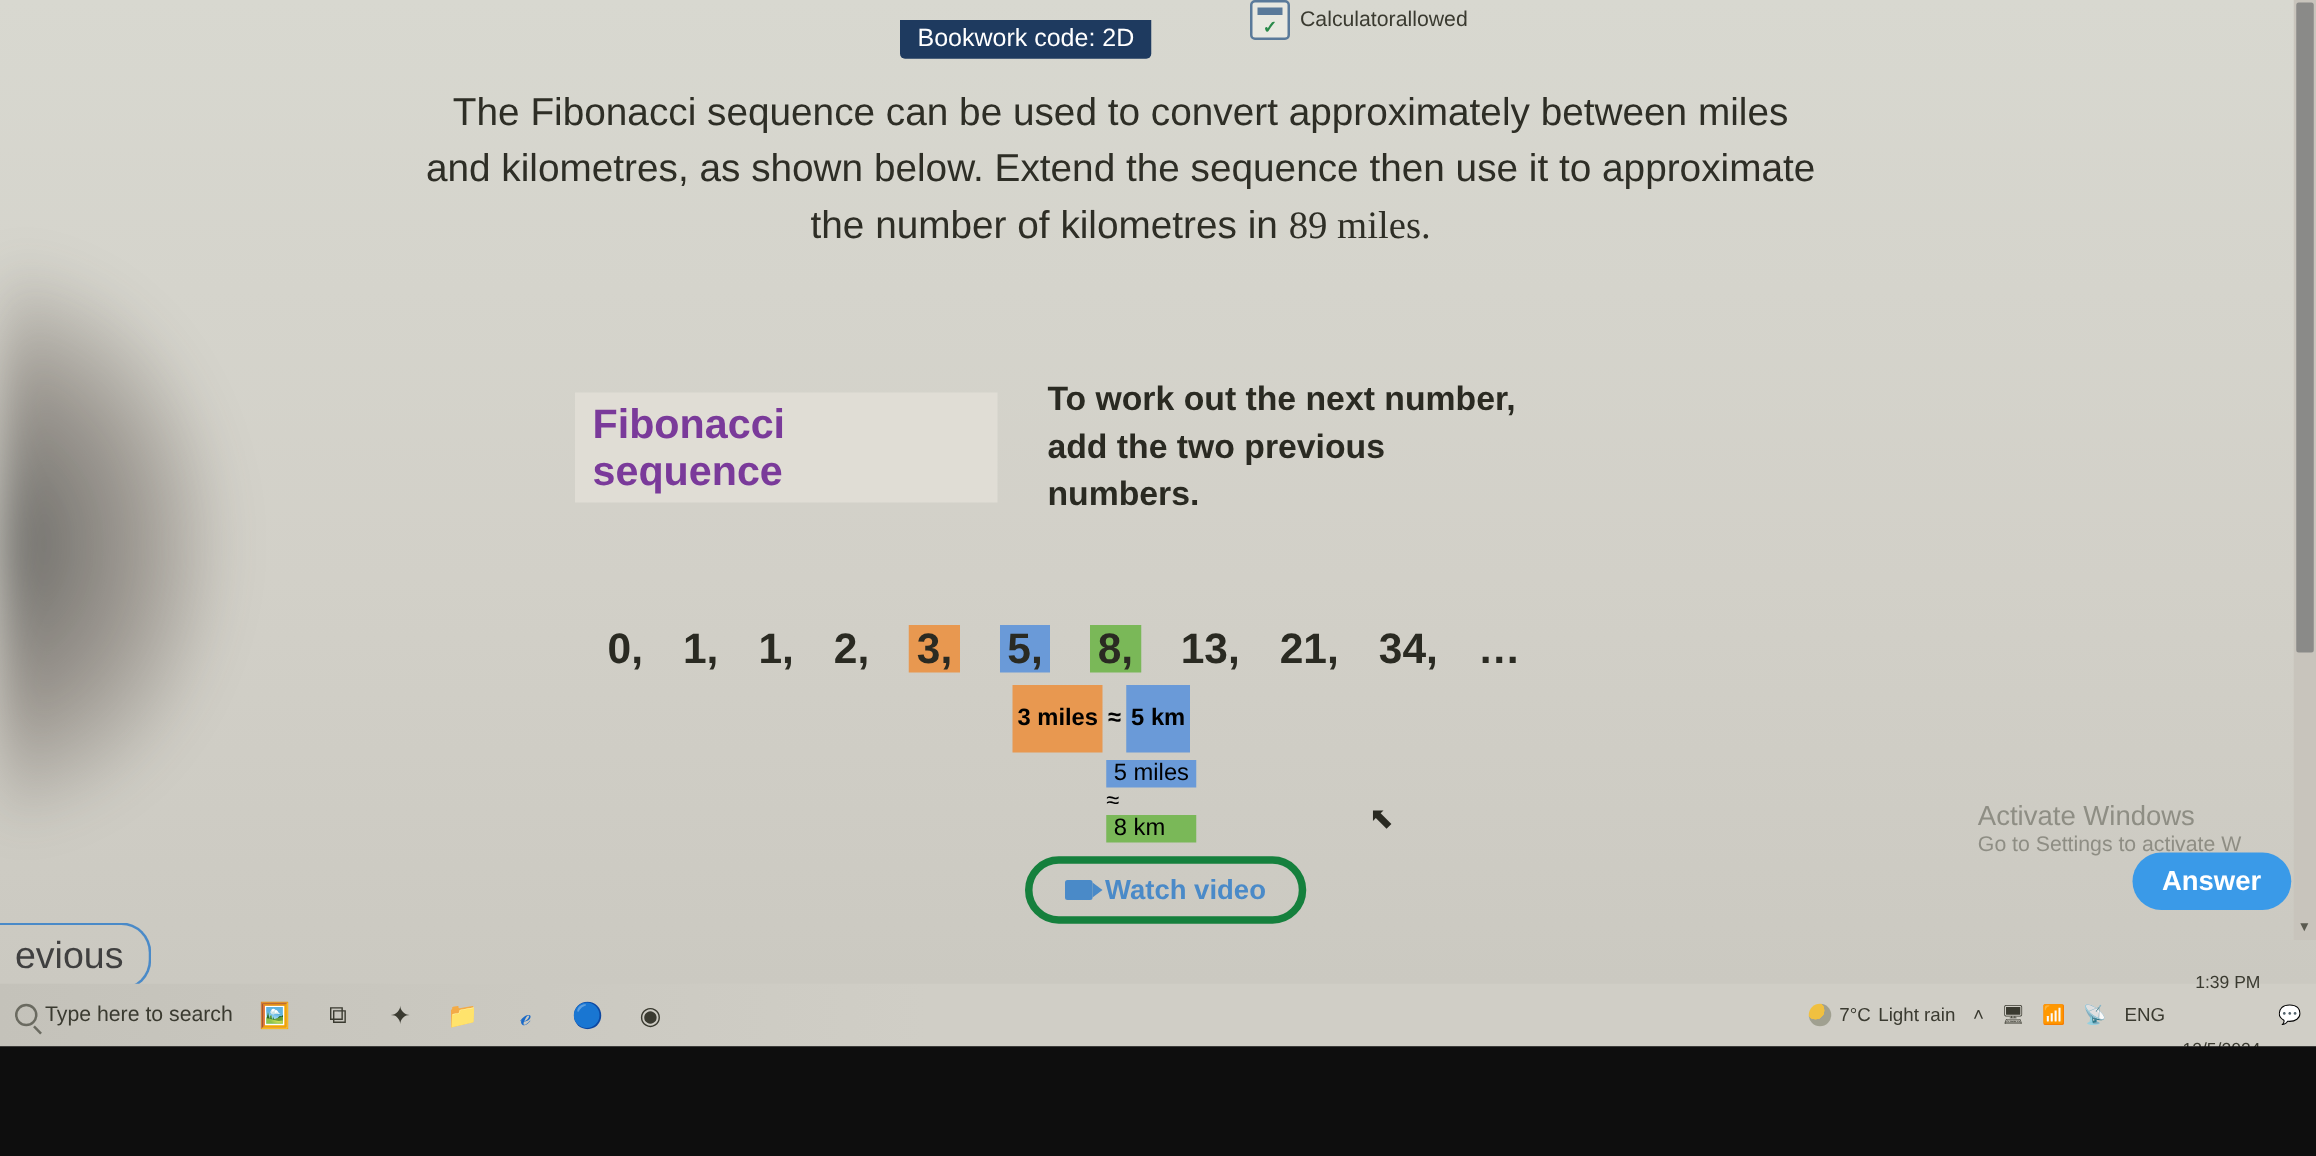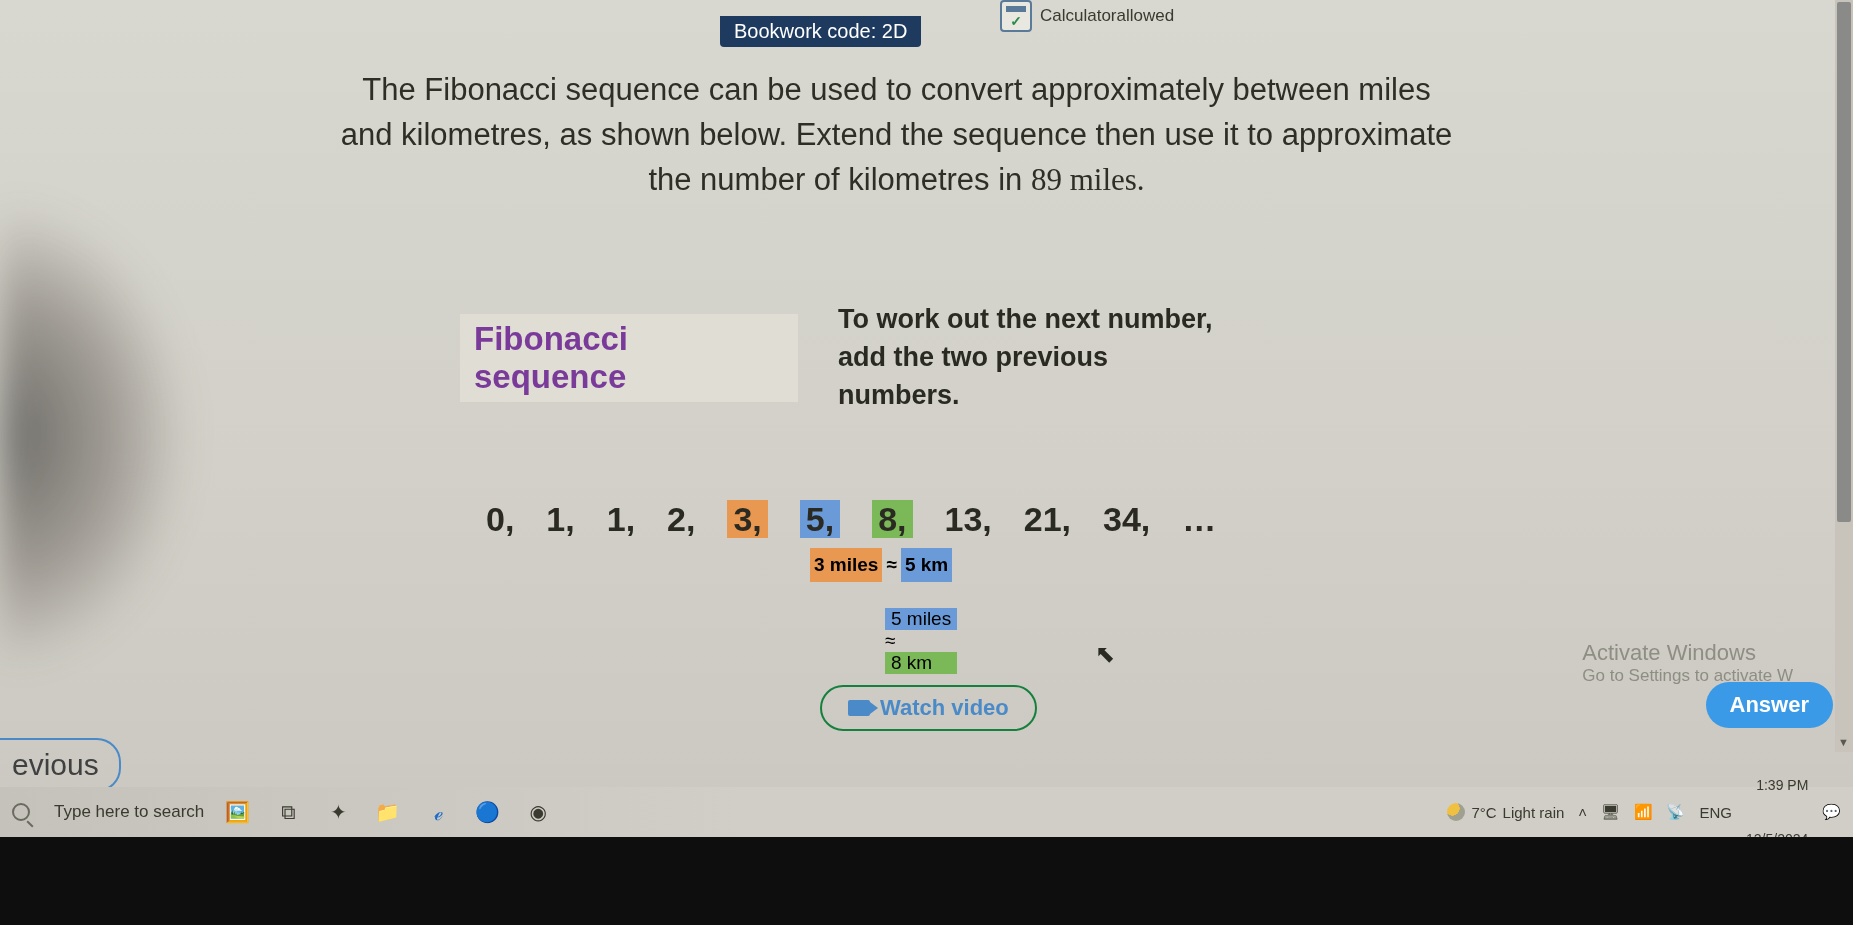--- a/index.html
+++ b/index.html
@@ -118,21 +118,21 @@
     .seq-hl-orange { background: #e89850; padding: 0 6px; }
     .seq-hl-blue { background: #6a9ad8; padding: 0 6px; }
     .seq-hl-green { background: #7ab858; padding: 0 6px; }
     .conv-row {
       display: flex;
       font-size: 19px;
       font-weight: bold;
       margin-top: 0;
       white-space: nowrap;
     }
-    .conv-row .seg { padding: 6px 4px; }
+    .conv-row .seg { padding: 16px 4px; }
     .conv-block {
       position: absolute;
       top: 548px;
       left: 810px;
     }
     .conv-row2 {
       position: absolute;
       top: 608px;
       left: 885px;
       display: flex;
@@ -146,21 +146,21 @@
       top: 200px;
       width: 190px;
       height: 470px;
       background: radial-gradient(ellipse at left center, rgba(20,20,20,0.55) 0%, rgba(60,50,45,0.35) 40%, transparent 70%);
       filter: blur(18px);
     }
     .watch-video {
       position: absolute;
       top: 685px;
       left: 820px;
-      border: 2px solid #15803d;
+      border: 6px solid #15803d;
       color: #4a8ac8;
       background: transparent;
       border-radius: 28px;
       padding: 8px 26px;
       font-size: 22px;
       font-weight: 600;
       display: flex;
       align-items: center;
       gap: 10px;
       cursor: pointer;
@@ -235,21 +235,21 @@
       display: flex;
       align-items: center;
       padding: 0 12px;
       gap: 18px;
       font-size: 17px;
       color: #3a3a30;
     }
     .taskbar .search-area {
       display: flex;
       align-items: center;
-      gap: 24px;
+      gap: 6px;
       flex: 0 0 auto;
       text-align: right;
     }
     .taskbar .search-circle {
       width: 18px;
       height: 18px;
       border: 2px solid #6a6a60;
       border-radius: 50%;
       position: relative;
     }

